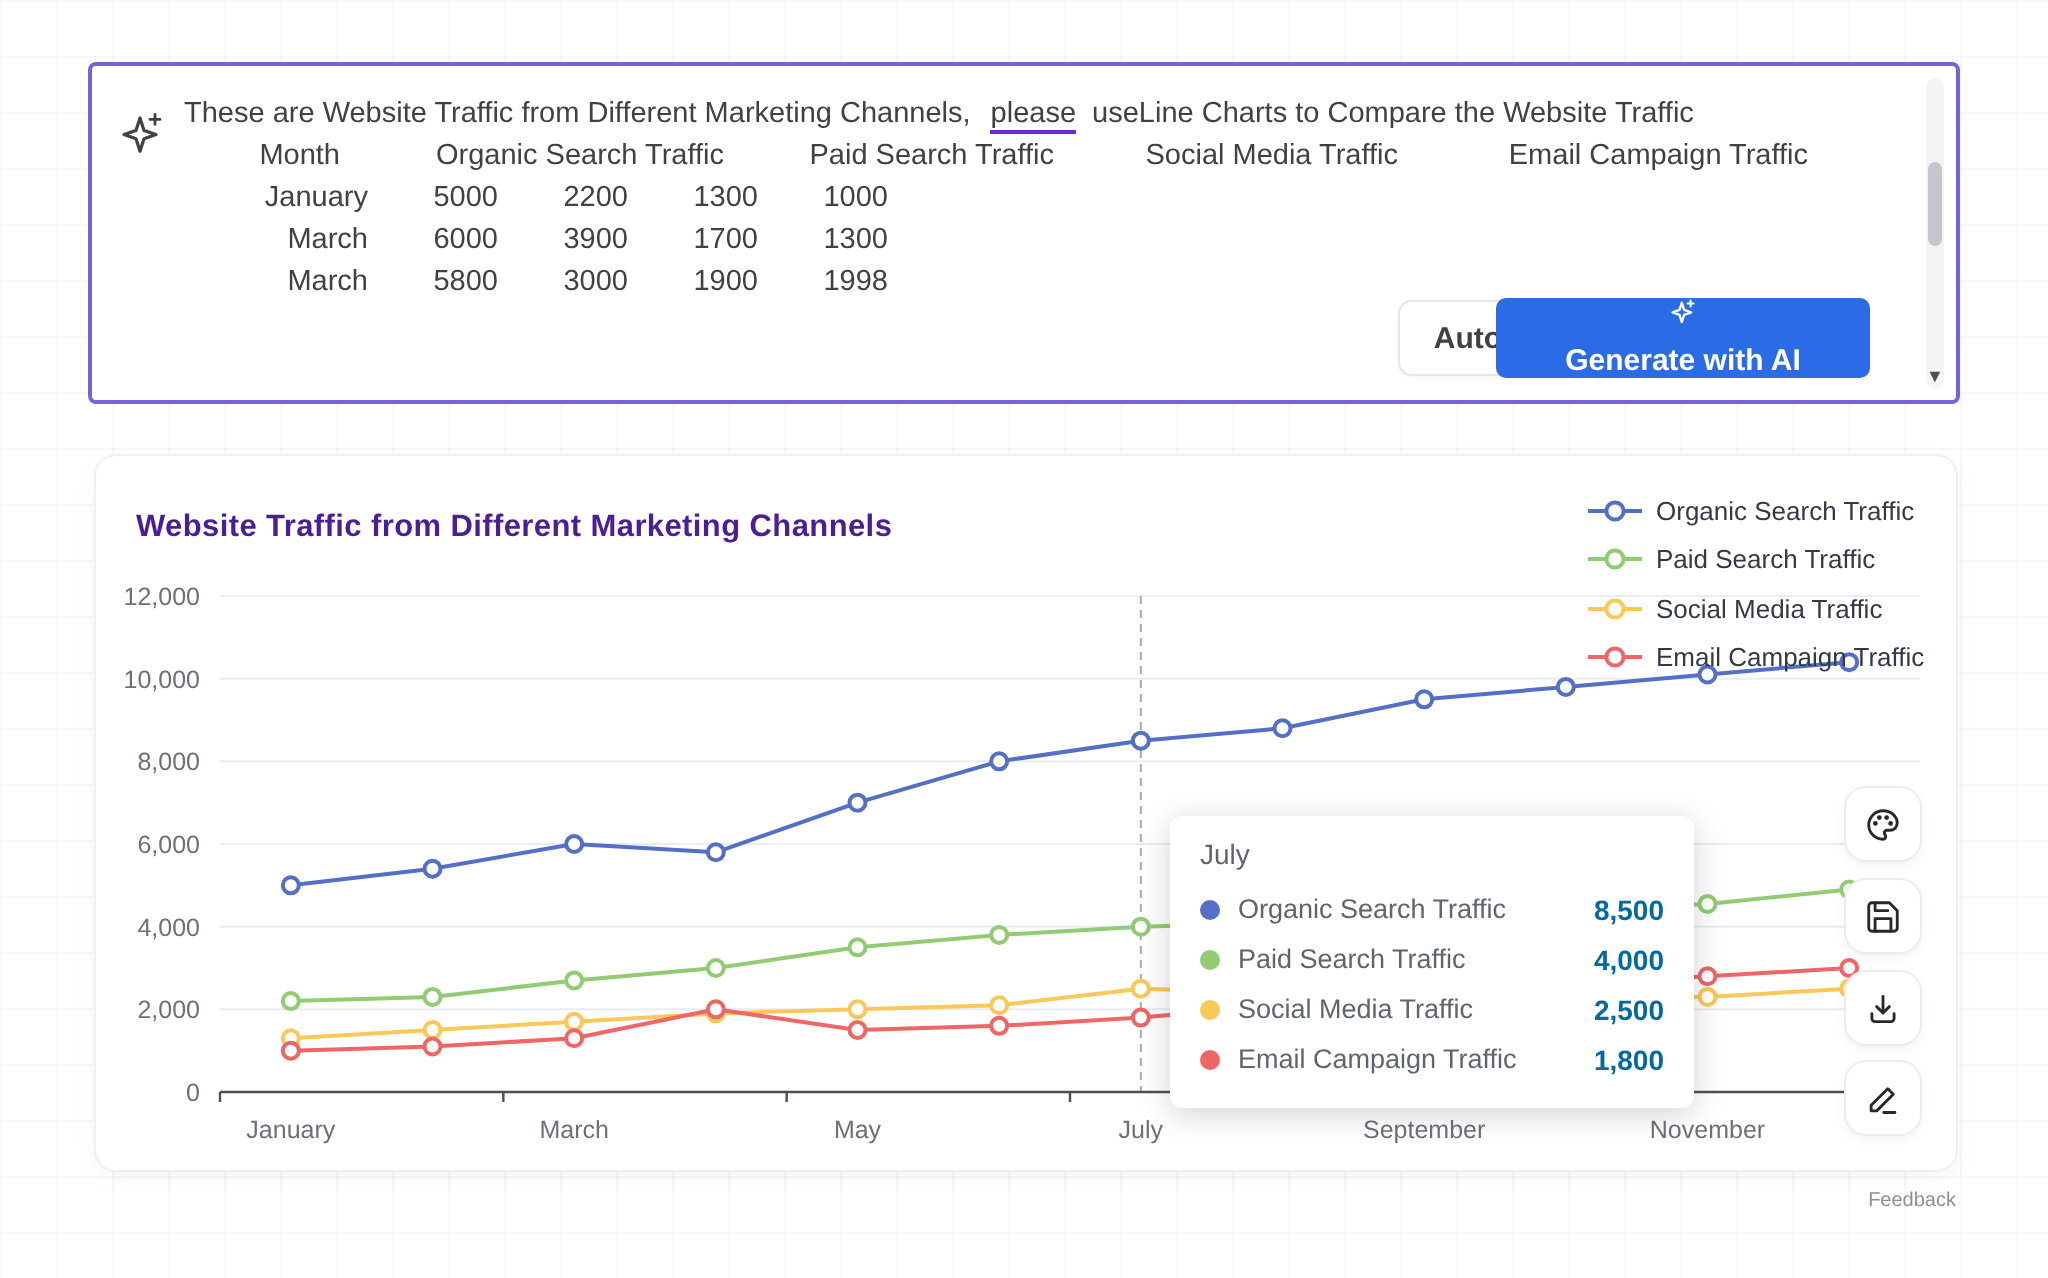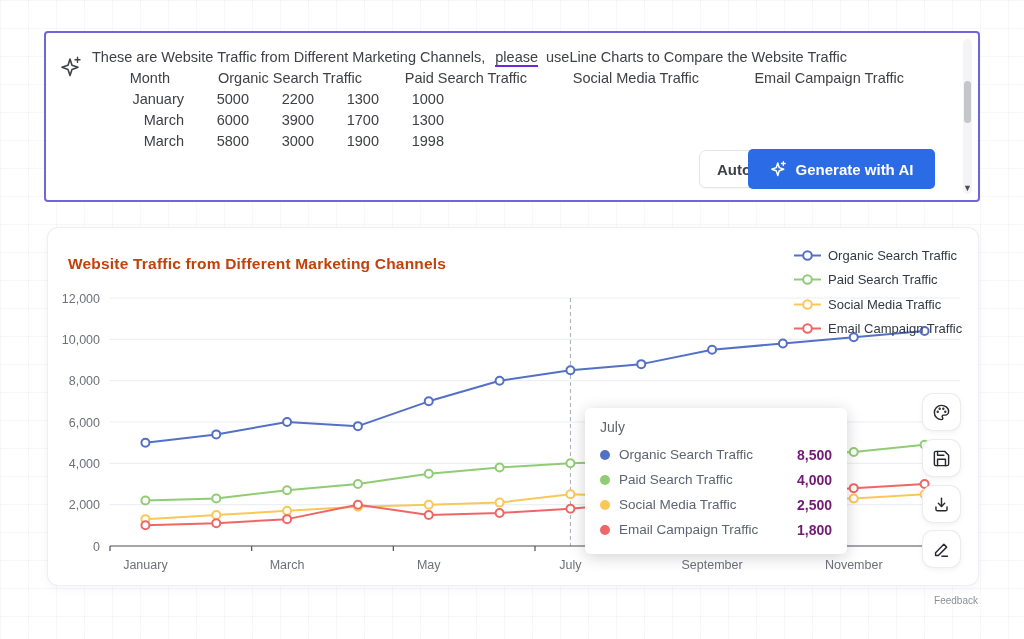--- a/index.html
+++ b/index.html
@@ -30,50 +30,50 @@
   .auto-btn {
     position:absolute; left:653px; top:117px; width:70px; height:38px;
     background:#fff; border:1px solid #E3E5E9; border-radius:7px;
     font-family:inherit; font-size:15px; font-weight:600; color:#3F4147; cursor:pointer;
     box-shadow:0 1px 2px rgba(0,0,0,.04);
   }
   .generate-btn {
     position:absolute; left:702px; top:116px; width:187px; height:40px;
     background:#2B6BE5; border:none; border-radius:5px; color:#fff;
     font-family:inherit; font-size:15px; font-weight:700; cursor:pointer;
-    display:flex; align-items:center; justify-content:center; gap:9px;
+    display:flex; align-items:center; justify-content:center; gap:9px;flex-direction:column;
   }
   .panel-scrollbar { position:absolute; right:6px; top:6px; width:9px; height:155px; background:#F4F4F6; border-radius:5px; }
   .panel-scrollbar .thumb { position:absolute; left:1px; top:42px; width:7px; height:42px; background:#C4C6CC; border-radius:4px; }
   .panel-scrollbar .down-arrow { position:absolute; left:0; bottom:0; width:9px; height:12px;
     color:#4B4F56; font-size:9px; line-height:12px; text-align:center; cursor:pointer; }
 
   
   .chart-card {
     position:absolute; left:48px; top:228px; width:930px; height:357px;
     background:#fff; border-radius:10px;
     box-shadow:0 0 0 1px #EFEFF3, 0 3px 12px rgba(35,46,89,.05);
   }
-  .chart-title { position:absolute; left:20px; top:27px; font-size:15.5px; font-weight:700; color:#c2410c; letter-spacing:.2px; }
+  .chart-title { position:absolute; left:20px; top:27px; font-size:15.5px; font-weight:700; color:#4c1d95; letter-spacing:.2px; }
   #plot { position:absolute; left:0; top:0; }
   .legend { position:absolute; left:746px; top:15px; }
   .legend-item { display:flex; align-items:center; height:24.5px; cursor:pointer; }
   .legend-item .lg-label { margin-left:7px; font-size:13px; color:#333A45; white-space:nowrap; }
 
   
   .tooltip {
     position:absolute; left:585px; top:408px; width:262px;
     background:#fff; border-radius:6px; padding:11px 15px 12px 15px;
     box-shadow:0 3px 16px rgba(0,0,0,.18); z-index:6;
   }
   .tt-title { font-size:14px; color:#60646C; margin-bottom:7px; }
   .tt-row { display:flex; align-items:center; height:25px; }
   .tt-dot { width:10px; height:10px; border-radius:50%; margin-right:9px; flex:none; }
   .tt-label { font-size:13.5px; color:#5E6470; white-space:nowrap; }
-  .tt-value { margin-left:auto; font-size:14px; font-weight:700; color:#701a75; }
+  .tt-value { margin-left:auto; font-size:14px; font-weight:700; color:#0369a1; }
 
   
   .tool-btn {
     position:absolute; left:923px; width:37px; height:36px; background:#fff; border:none;
     border-radius:10px; box-shadow:0 0 0 1px #ECECF0, 0 2px 6px rgba(0,0,0,.07);
     display:flex; align-items:center; justify-content:center; cursor:pointer; z-index:7;
   }
   .feedback { position:absolute; right:46px; top:595px; font-size:10px; color:#8A9099; cursor:pointer; }
 </style>
 </head>

